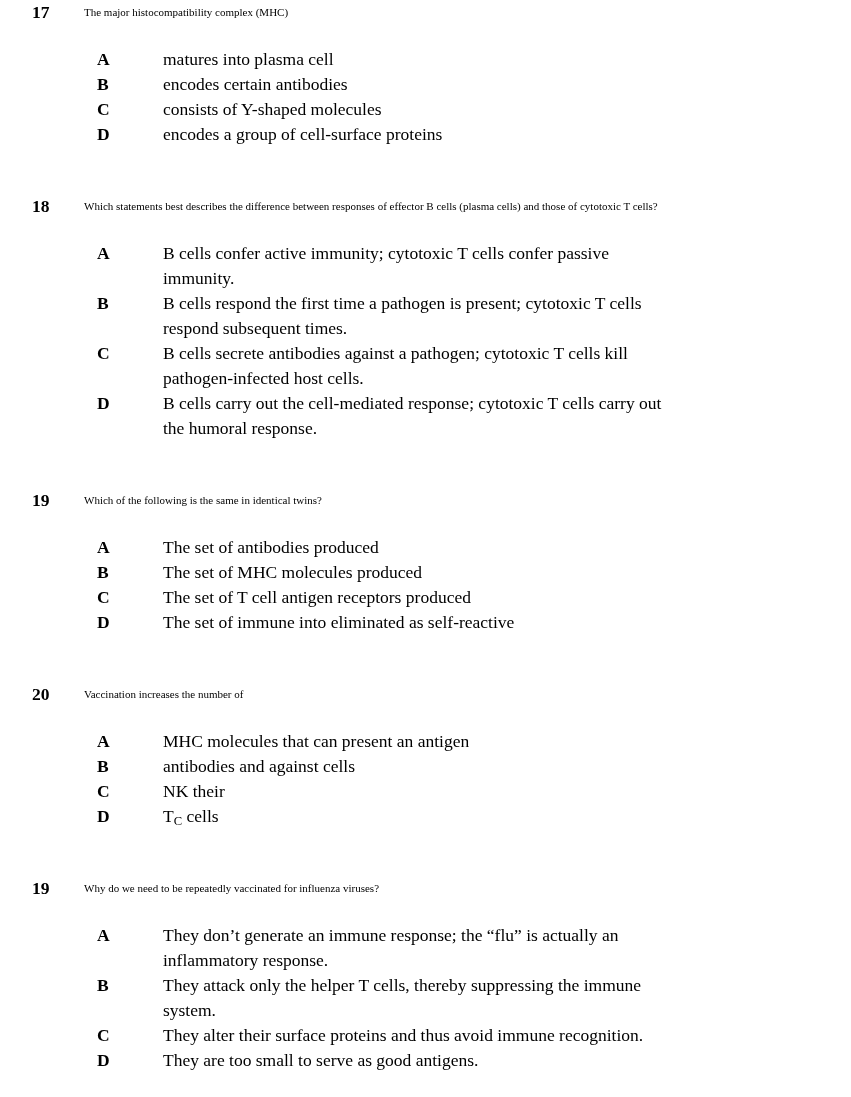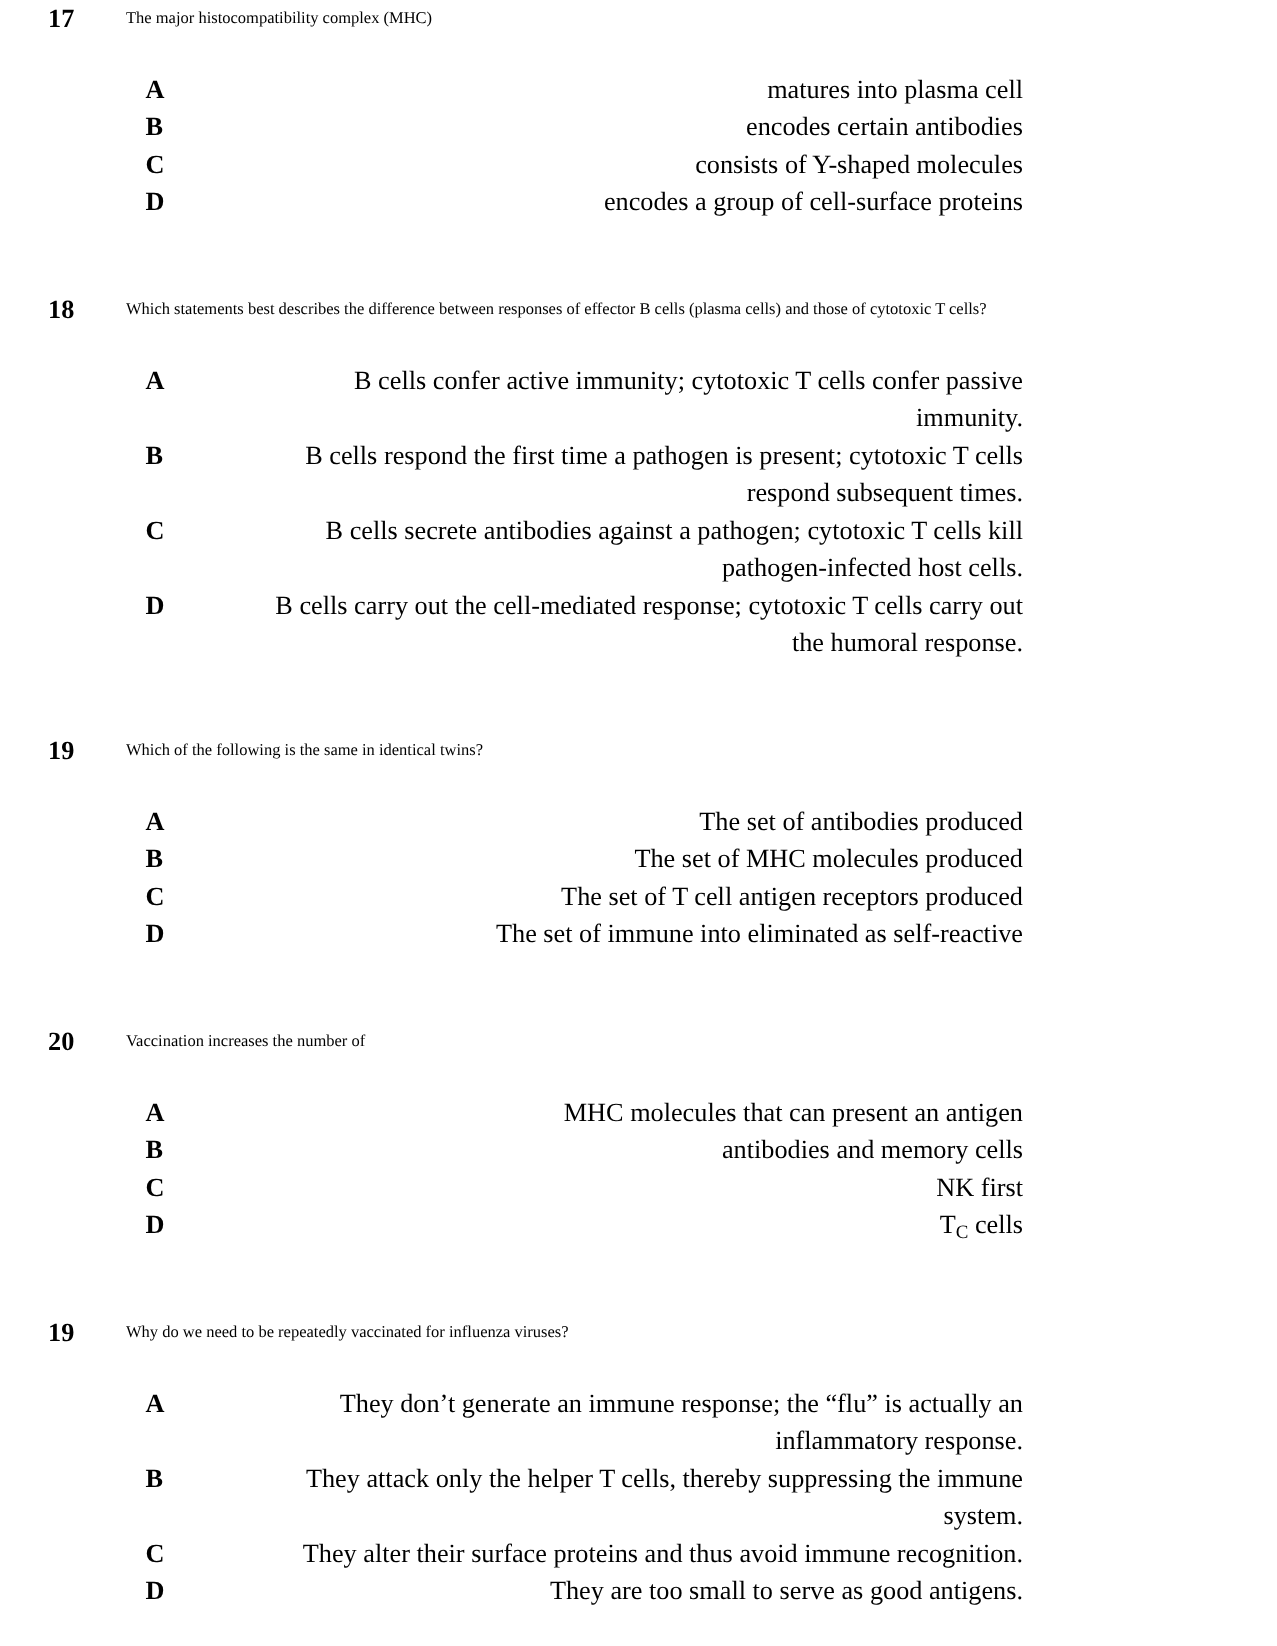--- a/index.html
+++ b/index.html
@@ -68,21 +68,21 @@
     font-weight: bold;
     font-size: 17.5px;
     line-height: 25px;
   }
   .opt-text {
     display: block;
     margin-left: 131px;
     margin-right: 15px;
     font-size: 17.5px;
     line-height: 25px;
-    text-align: right;
+    text-align: left;
   }
   .opt-text sub {
     font-size: 0.72em;
     vertical-align: baseline;
     position: relative;
     top: 0.22em;
   }
 
   
   .gap-17 { height: 47px; }
@@ -183,25 +183,25 @@
       <span class="q-num">20</span>
       <span class="q-stem">Vaccination increases the number of</span>
     </div>
     <div class="options">
       <div class="option">
         <span class="opt-letter">A</span>
         <span class="opt-text">MHC molecules that can present an antigen</span>
       </div>
       <div class="option">
         <span class="opt-letter">B</span>
-        <span class="opt-text">antibodies and memory cells</span>
-      </div>
-      <div class="option">
-        <span class="opt-letter">C</span>
-        <span class="opt-text">NK first</span>
+        <span class="opt-text">antibodies and against cells</span>
+      </div>
+      <div class="option">
+        <span class="opt-letter">C</span>
+        <span class="opt-text">NK their</span>
       </div>
       <div class="option">
         <span class="opt-letter">D</span>
         <span class="opt-text"><span>T</span><sub>C</sub><span> cells</span></span>
       </div>
     </div>
   </div>
 
   <div class="gap-20"></div>
 

